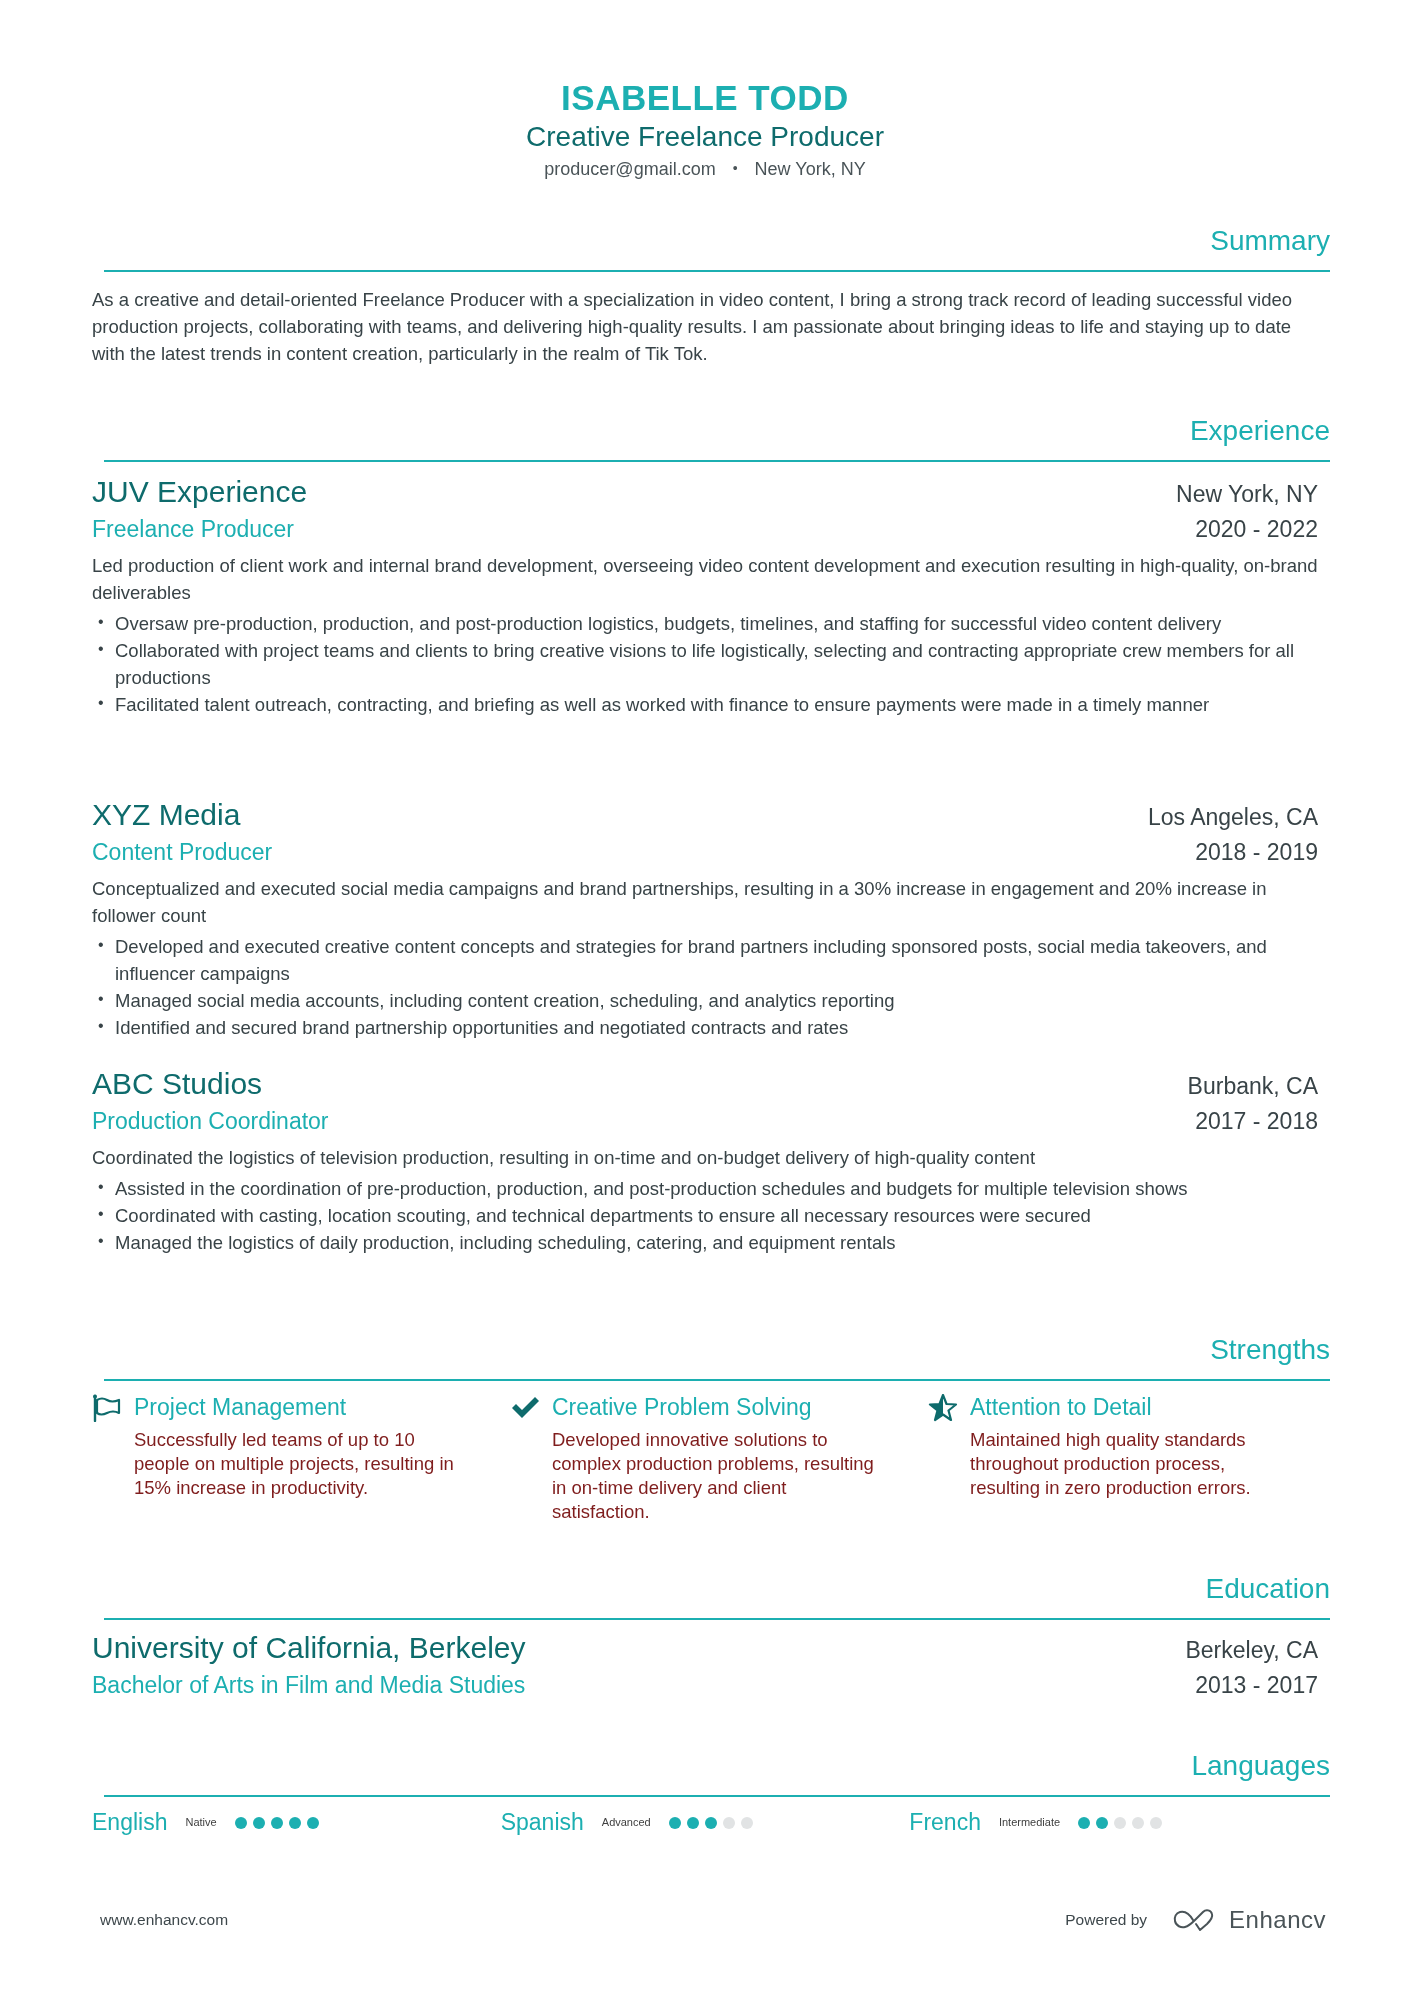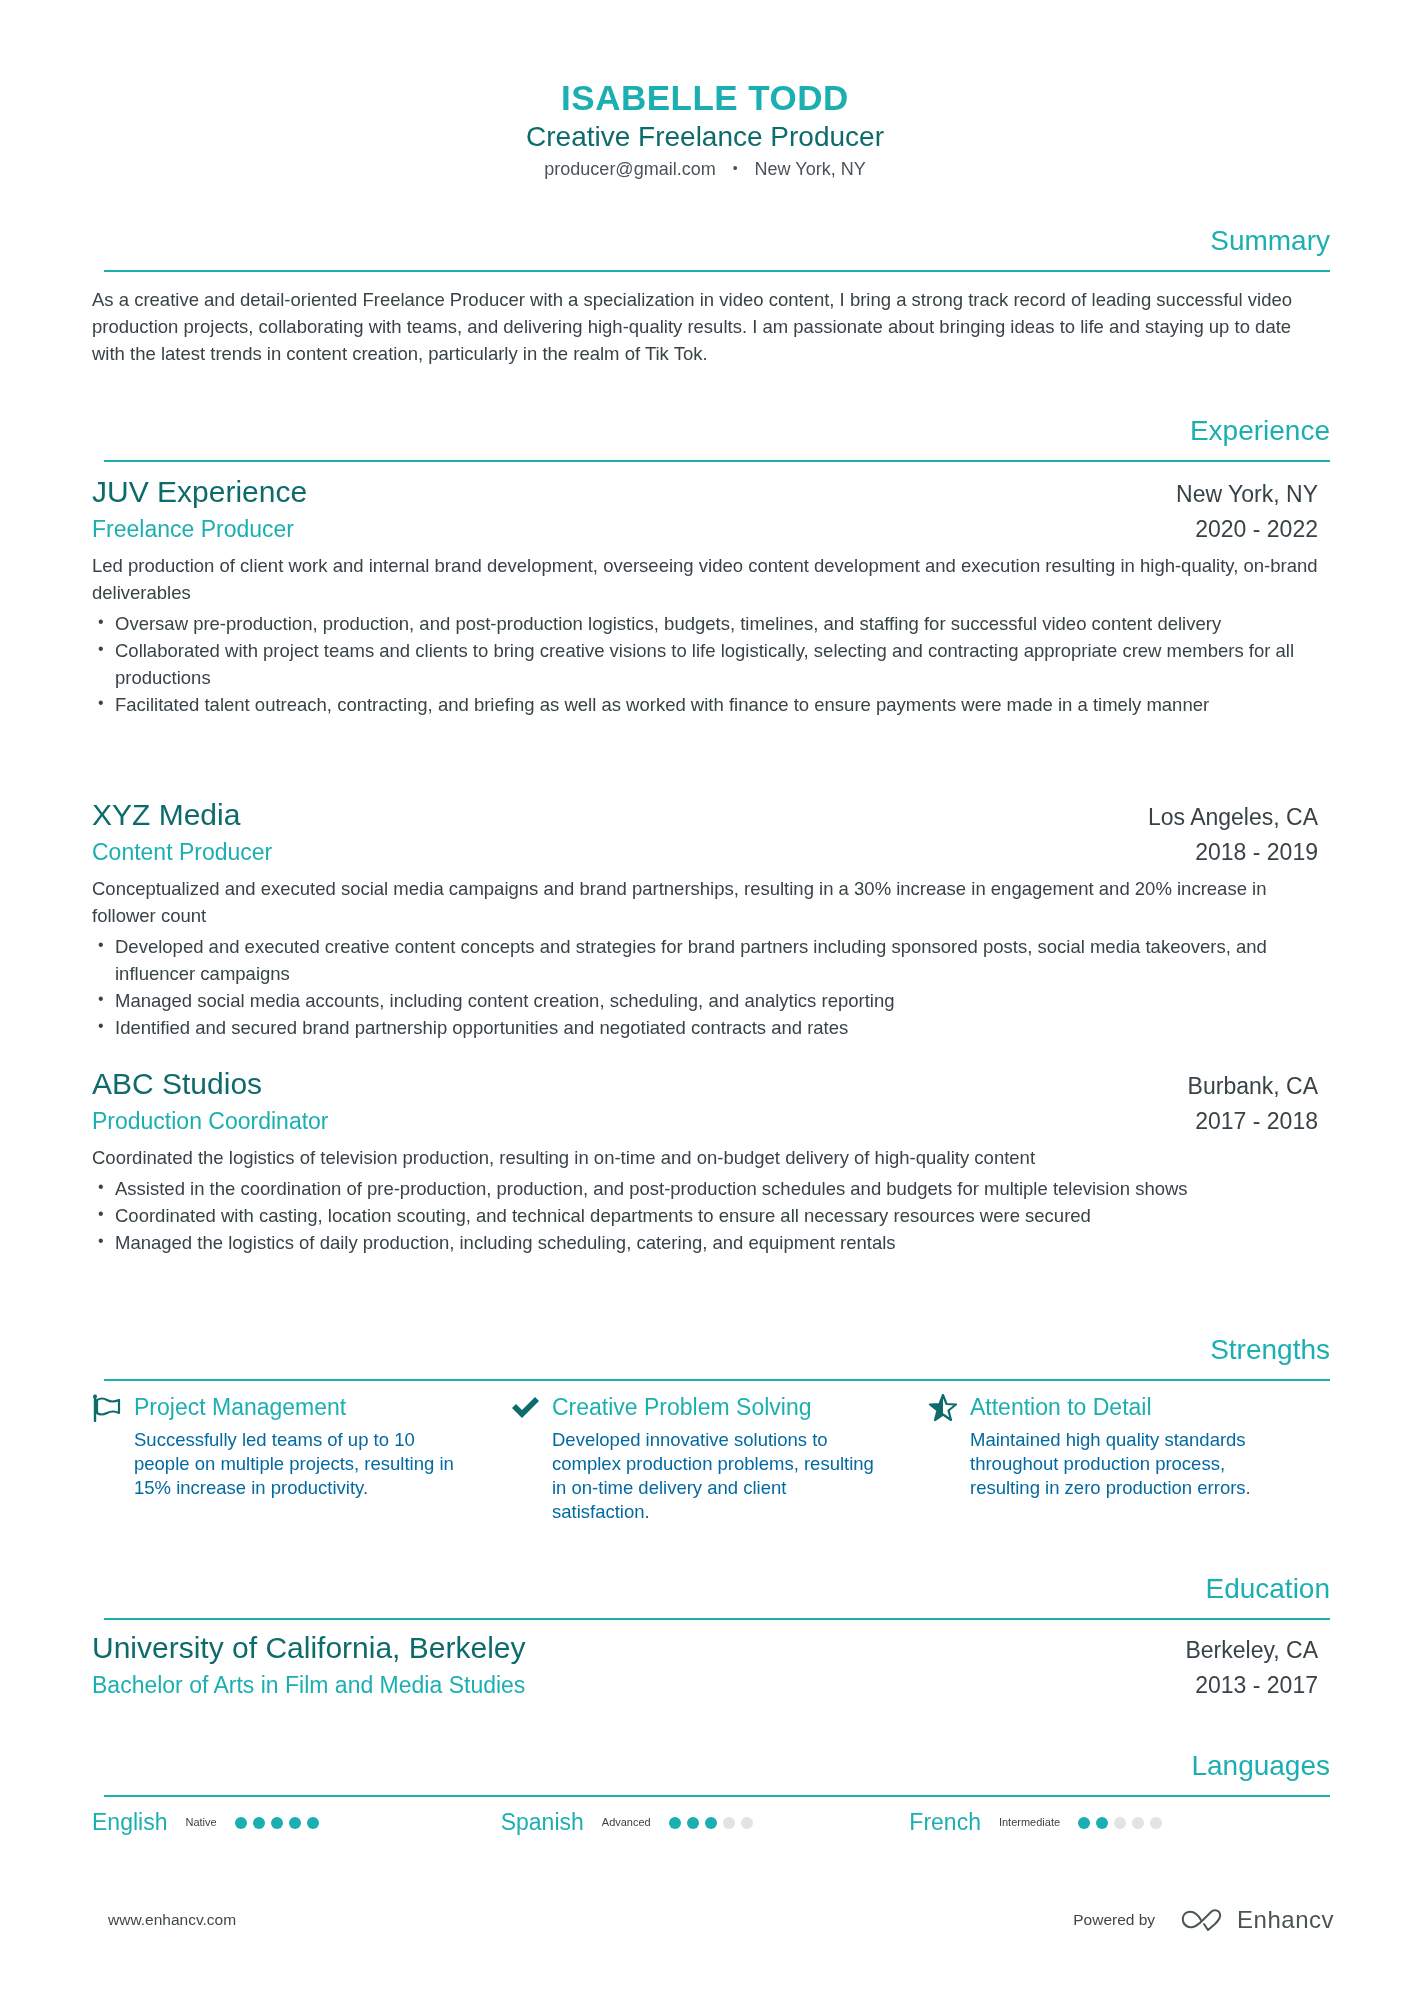--- a/index.html
+++ b/index.html
@@ -27,35 +27,35 @@
   .dates { font-size: 23px; color: #384347; line-height: 34px; }
   .desc { font-size: 18.5px; line-height: 27px; color: #384347; margin-top: 6px; }
   ul.bullets { list-style: none; margin: 4px 0 0 0; padding: 0; }
   ul.bullets li { position: relative; padding-left: 23px; font-size: 18.5px; line-height: 27px; color: #384347; }
   ul.bullets li::before { content: "•"; position: absolute; left: 6px; top: -2px; font-size: 16px; color: #384347; }
 
   .strengths { position: absolute; left: 0; width: 1226px; display: flex; gap: 28px; }
   .strength { width: 428px; position: relative; }
   .strength .s-icon { position: absolute; left: 0; top: 4px; width: 30px; height: 28px; }
   .strength .s-title { margin-left: 42px; font-size: 23px; color: #1cafb1; line-height: 34px; }
-  .strength .s-desc { margin-left: 42px; width: 330px; font-size: 18.5px; line-height: 24px; color: #0369a1; margin-top: 4px; }
+  .strength .s-desc { margin-left: 42px; width: 330px; font-size: 18.5px; line-height: 24px; color: #7f1d1d; margin-top: 4px; }
 
   .edu { position: absolute; left: 0; width: 1226px; }
   .school { font-size: 30px; color: #0e6b6c; line-height: 36px; }
   .degree { font-size: 23px; color: #1cafb1; line-height: 34px; }
 
   .langs { position: absolute; left: 0; width: 1226px; display: flex; }
   .lang { width: 428px; display: flex; align-items: center; }
   .lang-name { font-size: 23px; color: #1cafb1; line-height: 34px; }
   .lang-level { font-size: 11px; color: #404040; margin-left: 18px; line-height: 34px; }
   .dots { display: inline-flex; margin-left: 18px; gap: 6px; align-self: center; margin-top: 2px; }
   .dot { width: 12px; height: 12px; border-radius: 50%; background: #1cafb1; display: inline-block; }
   .dot.off { background: #e1e3e4; }
 
-  .footer { position: absolute; left: 16px; width: 1226px; top: 1906px; display: flex; justify-content: space-between; align-items: center; gap: 38px; }
+  .footer { position: absolute; left: 8px; width: 1226px; top: 1906px; display: flex; justify-content: space-between; align-items: center; gap: 38px; }
   .footer .site { font-size: 15.5px; color: #3d474b; }
   .footer .powered { display: flex; align-items: center; justify-content: flex-end; }
   .footer .powered-label { font-size: 15.5px; color: #3d474b; }
   .footer .logo { margin-left: 26px; width: 46px; height: 24px; }
   .footer .brand { font-size: 24px; color: #4a5458; margin-left: 10px; letter-spacing: 0.5px; }
 </style>
 </head>
 <body>
 
 <div class="page">

